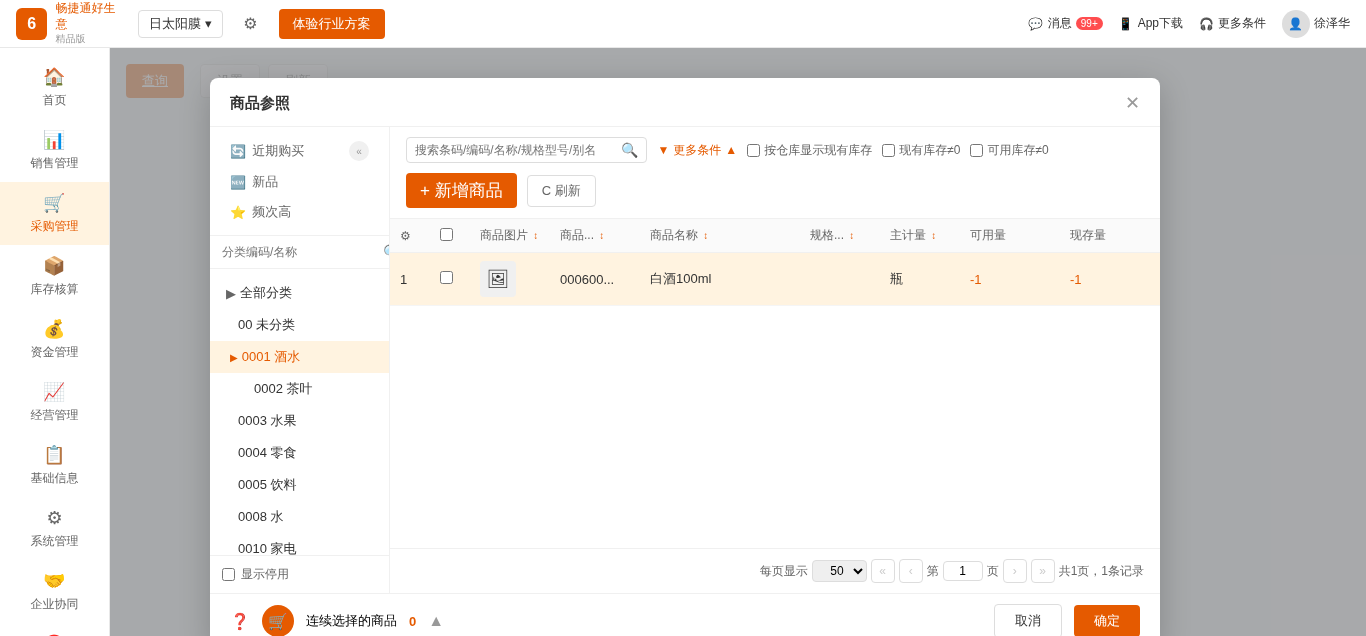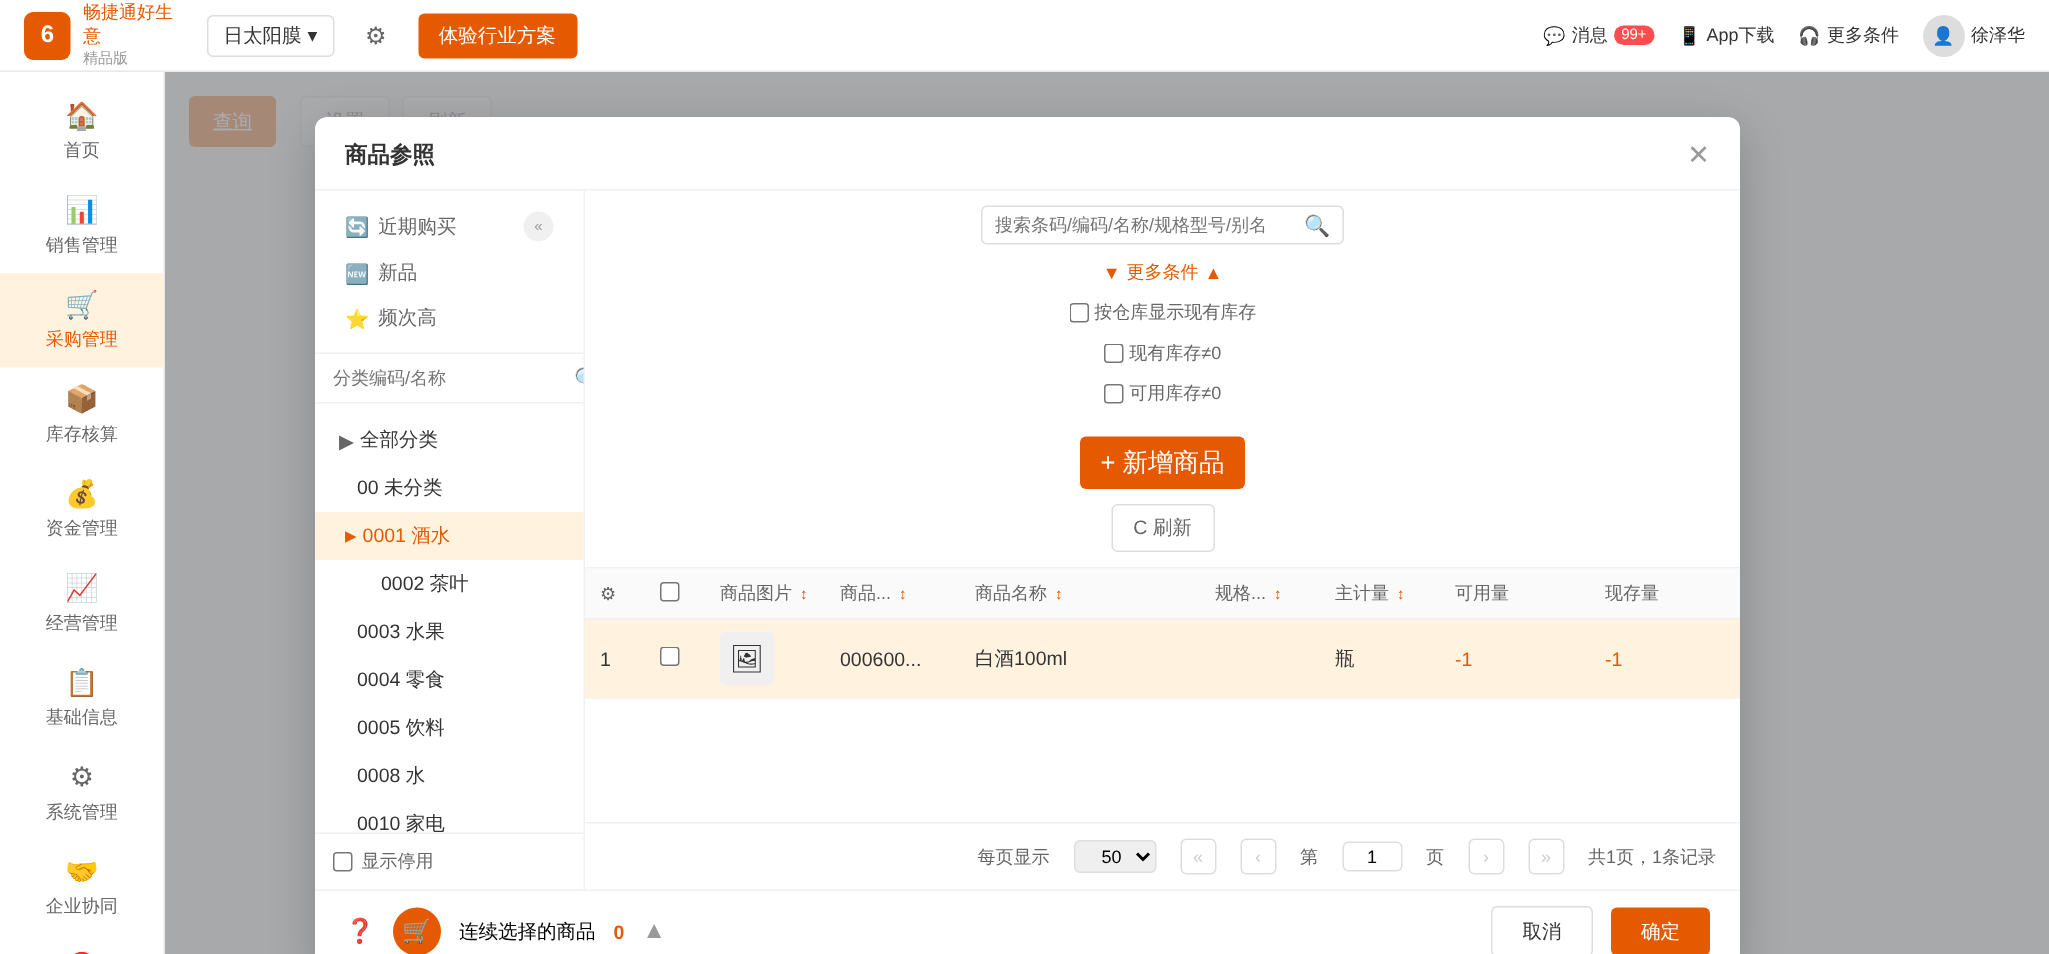--- a/index.html
+++ b/index.html
@@ -148,21 +148,20 @@
 
     
     .right-panel { flex: 1; display: flex; flex-direction: column; overflow: hidden; }
 
     
     .toolbar {
       padding: 10px 16px;
       display: flex; align-items: center; gap: 10px;
       border-bottom: 1px solid #f0f0f0;
       flex-wrap: wrap;
-      flex-direction: column;
     }
     .search-box {
       display: flex; align-items: center; gap: 6px;
       border: 1px solid #ddd; border-radius: 4px;
       padding: 4px 8px; background: #fff; flex: 1; max-width: 280px;
     }
     .search-box input {
       border: none; outline: none; font-size: 12px; flex: 1;
       color: #666;
     }
@@ -202,21 +201,21 @@
     td {
       padding: 8px 10px; font-size: 13px; color: #333;
       border-bottom: 1px solid #f5f5f5;
     }
     tr.highlighted td { background: #fff3e0; }
     .sort-icon { color: #e55a00; font-size: 10px; margin-left: 2px; }
 
     
     .pagination {
       padding: 10px 16px;
-      display: flex; align-items: center; justify-content: flex-end; gap: 16px;
+      display: flex; align-items: center; justify-content: flex-end; gap: 4px;
       border-top: 1px solid #f0f0f0; font-size: 12px; color: #666;
     }
     .page-size-select {
       border: 1px solid #ddd; border-radius: 4px; padding: 2px 6px;
       font-size: 12px; cursor: pointer; text-align: right;
     }
     .page-btn {
       width: 24px; height: 24px; display: flex; align-items: center; justify-content: center;
       border: 1px solid #ddd; border-radius: 4px; cursor: pointer; color: #666;
       font-size: 12px;

